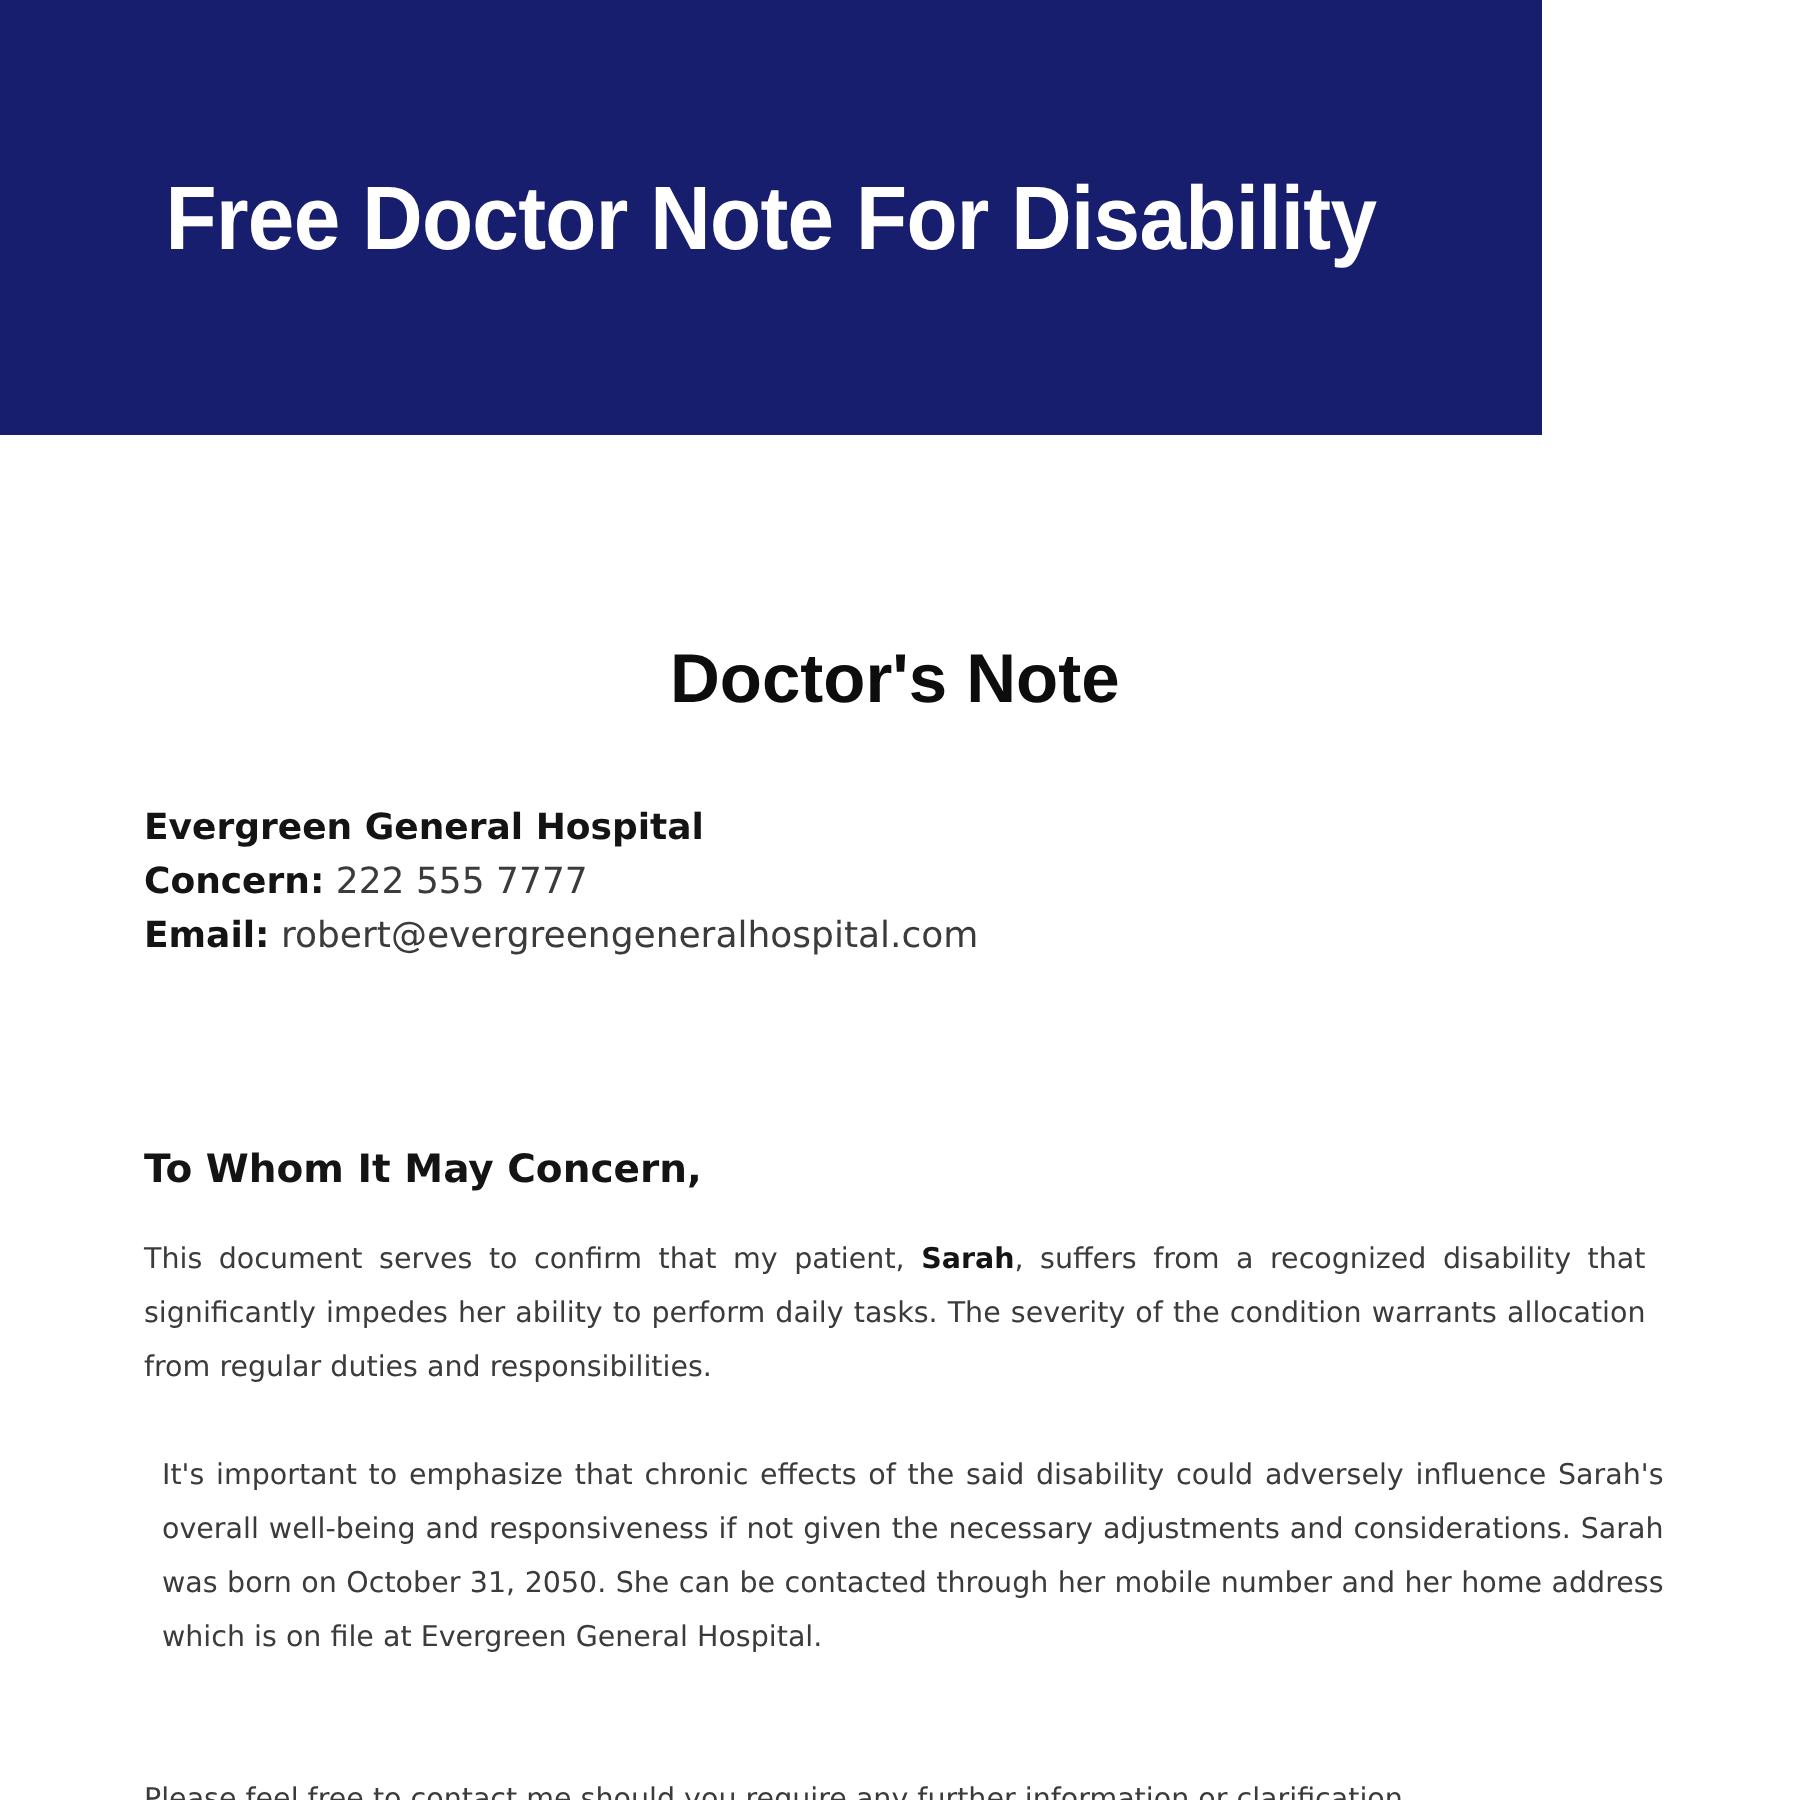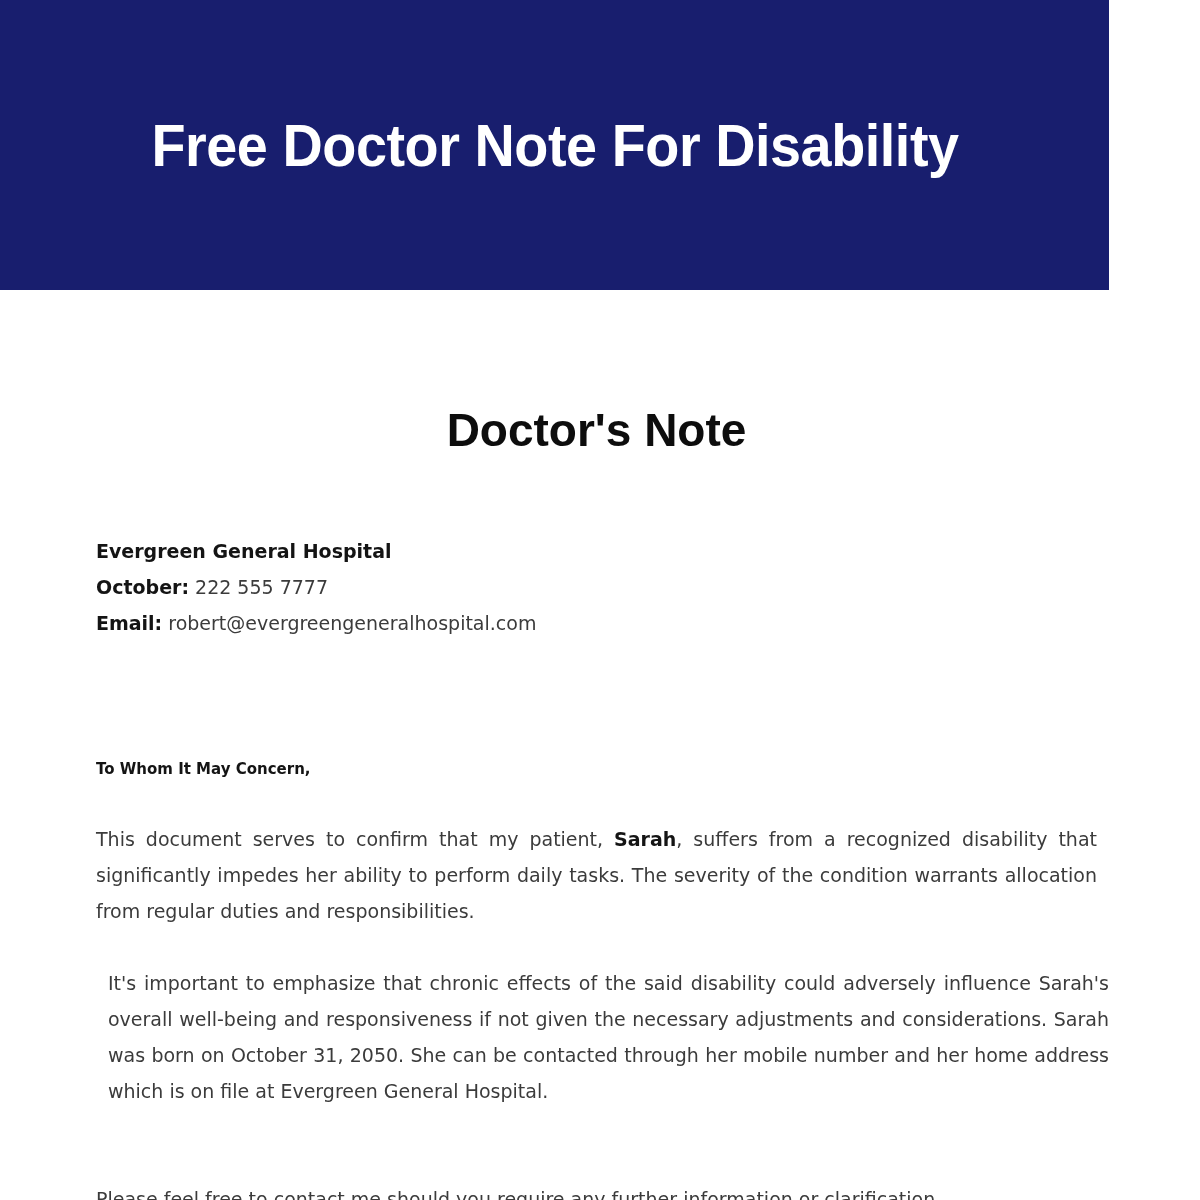--- a/index.html
+++ b/index.html
@@ -10,21 +10,21 @@
       overflow: hidden;
       background: #ffffff;
     }
     body {
       font-family: "Liberation Sans", sans-serif;
       position: relative;
     }
     .banner {
       position: absolute;
       left: 0; top: 0;
-      width: 1109px;
+      width: 1028px;
       height: 290px;
       background: #181e6e;
       display: flex;
       align-items: center;
       justify-content: center;
     }
     .banner h1 {
       margin: 0;
       color: #ffffff;
       font-family: "Liberation Sans", sans-serif;
@@ -35,21 +35,21 @@
     }
     .doc {
       position: absolute;
       left: 96px;
       top: 290px;
       width: 1001px;
     }
     .doc-title {
       margin: 0;
       position: absolute;
-      top: 110px;
+      top: 132px;
       left: 0;
       width: 1001px;
       text-align: center;
       font-size: 46px;
       font-weight: bold;
       color: #0d0d0d;
       line-height: 60px;
     }
     .text {
       font-family: "DejaVu Sans", sans-serif;
@@ -59,28 +59,28 @@
       letter-spacing: 0px;
     }
     .text b, .text .strong {
       color: #141414;
       font-weight: bold;
     }
     .address {
       position: absolute;
       top: 243px;
       left: 0;
-      font-size: 19px;
+      font-size: 24px;
     }
     .address div { white-space: nowrap; }
     .salutation {
       position: absolute;
-      top: 461px;
+      top: 472px;
       left: 0;
-      font-size: 15px;
+      font-size: 26px;
       color: #141414;
       font-weight: bold;
     }
     .para {
       position: absolute;
       left: 0;
       width: 1001px;
       text-align: justify;
       margin: 0;
       font-size: 19px;
@@ -94,21 +94,21 @@
 
 <div class="banner">
   <h1>Free Doctor Note For Disability</h1>
 </div>
 
 <div class="doc">
   <h2 class="doc-title">Doctor's Note</h2>
 
   <div class="address text">
     <div><b>Evergreen General Hospital</b></div>
-    <div><b>October:</b> <span>222 555 7777</span></div>
+    <div><b>Concern:</b> <span>222 555 7777</span></div>
     <div><b>Email:</b> <span>robert@evergreengeneralhospital.com</span></div>
   </div>
 
   <div class="salutation text">To Whom It May Concern,</div>
 
   <p class="para p1 text"><span>This document serves to confirm that my patient, </span><b>Sarah</b><span>, suffers from a recognized disability that significantly impedes her ability to perform daily tasks. The severity of the condition warrants allocation from regular duties and responsibilities.</span></p>
 
   <p class="para p2 text">It's important to emphasize that chronic effects of the said disability could adversely influence Sarah's overall well-being and responsiveness if not given the necessary adjustments and considerations. Sarah was born on October 31, 2050. She can be contacted through her mobile number and her home address which is on file at Evergreen General Hospital.</p>
 
   <p class="para p3 text">Please feel free to contact me should you require any further information or clarification</p>

